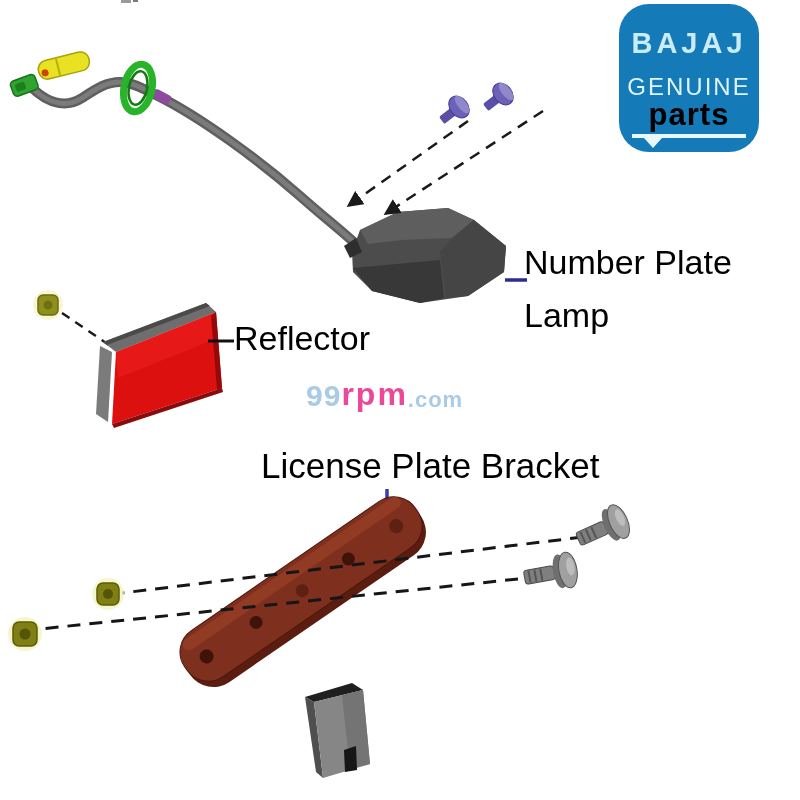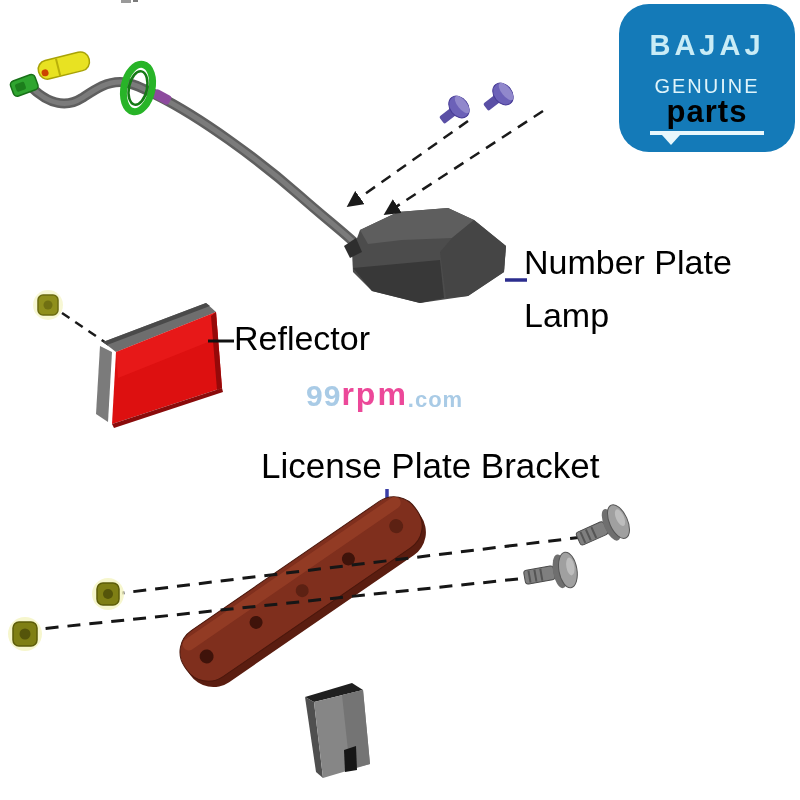--- a/index.html
+++ b/index.html
@@ -10,24 +10,24 @@
   .label{position:absolute;color:#000000;white-space:nowrap;}
   #lbl-lamp{left:524px;top:236px;font-size:34px;line-height:53px;}
   #lbl-reflector{left:234px;top:319px;font-size:34px;}
   #lbl-bracket{left:261px;top:446px;font-size:35px;}
 
   .watermark{position:absolute;left:306px;top:376px;display:flex;align-items:flex-end;letter-spacing:1px;}
   .wm-num{color:#a9cbe6;font-size:30px;font-weight:bold;}
   .wm-mid{color:#ec4899;font-size:32px;font-weight:bold;letter-spacing:2px;}
   .wm-tld{color:#a9cbe6;font-size:22px;font-weight:bold;}
 
-  .logo{position:absolute;left:619px;top:4px;width:176px;height:148px;background:#147ab8;border-radius:30px;
+  .logo{position:absolute;left:619px;top:4px;width:140px;height:148px;background:#147ab8;border-radius:30px;
         display:flex;flex-direction:column;align-items:center;justify-content:center;box-sizing:border-box;padding-top:8px;}
   .logo-brand{font-size:29px;font-weight:bold;letter-spacing:4px;color:#c9ecf6;transform:scaleY(1.0);}
-  .logo-genuine{font-size:20px;letter-spacing:2px;color:#dff4fa;margin-top:13px;}
+  .logo-genuine{font-size:24px;letter-spacing:2px;color:#dff4fa;margin-top:13px;}
   .logo-parts{font-size:31px;font-weight:bold;color:#000000;margin-top:-4px;letter-spacing:1px;}
   .logo-underline{position:relative;width:114px;height:4px;background:#e8f7fc;margin-top:1px;}
   .logo-arrow{position:absolute;left:12px;top:4px;width:0;height:0;border-left:9px solid transparent;
               border-right:9px solid transparent;border-top:10px solid #e8f7fc;}
 </style>
 </head>
 <body>
 
 <div class="stage">
 

